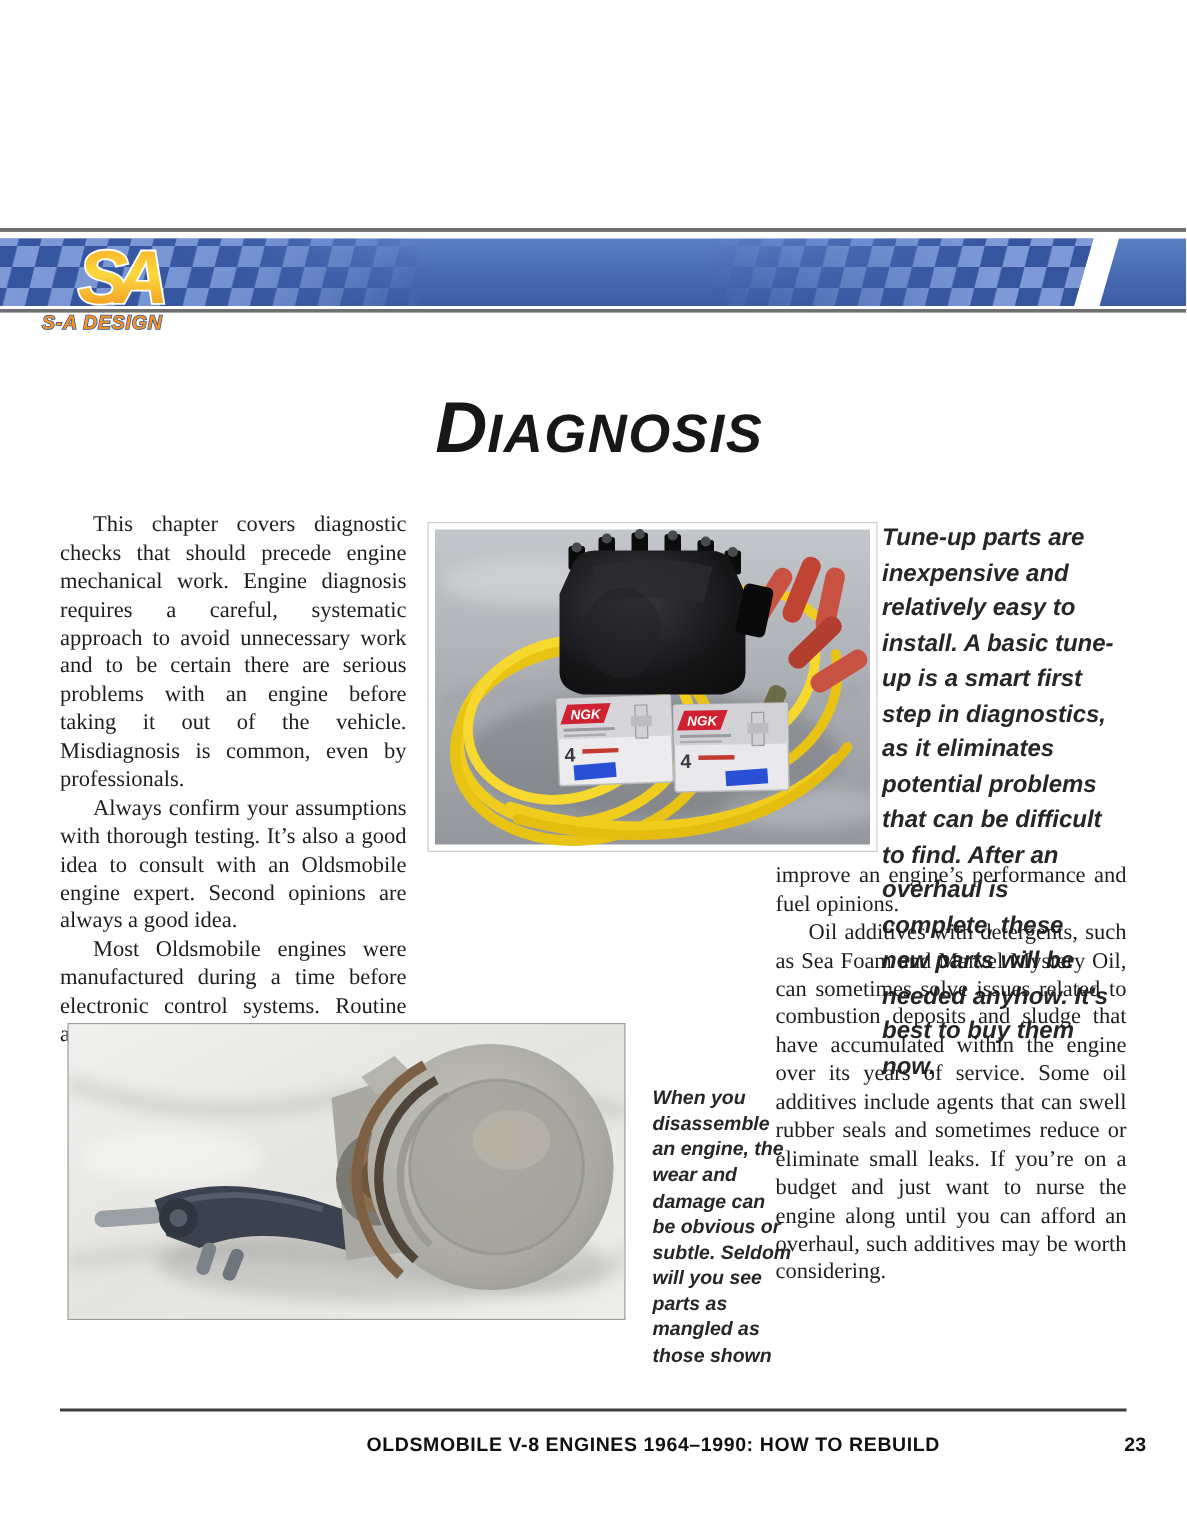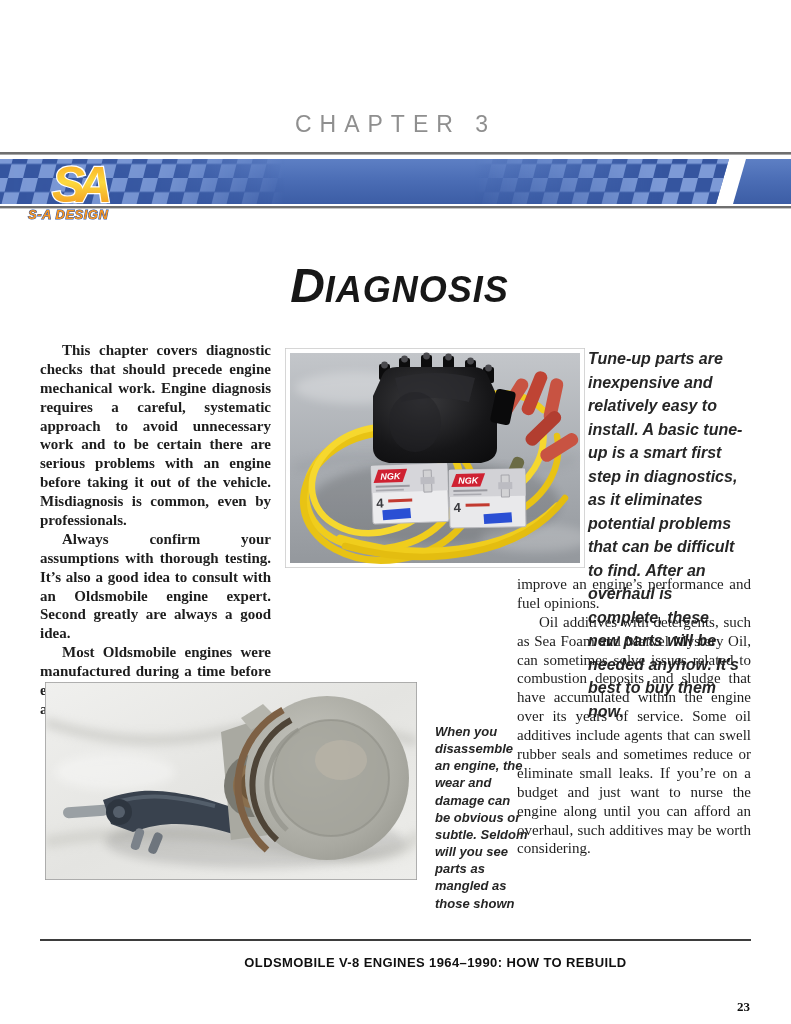--- a/index.html
+++ b/index.html
@@ -28,21 +28,21 @@
   .title .big { font-size:48px; }
   .title .small { font-size:36px; letter-spacing:1px; }
 
   
   .bodycol {
     position:absolute; font-size:15px; line-height:1.26; text-align:justify;
     color:#1d1d1d;
   }
   .bodycol p { margin:0; text-indent:22px; }
   .bodycol p.cont { text-indent:0; }
-  #col1 { left:40px;  top:341px; width:231px;font-weight:bold; }
+  #col1 { left:40px;  top:341px; width:231px; }
   #col2 { left:284px; top:575px; width:227px; }
   #col3 { left:517px; top:575px; width:234px; }
 
   
   .caption {
     position:absolute; font-family:"Liberation Sans", sans-serif;
     font-weight:bold; font-style:italic; color:#262626;
   }
   #cap-tuneup { left:588px; top:347px; width:155px; font-size:16px; line-height:1.47; }
   #cap-side   { left:435px; top:679px; width:93px;  font-size:13px; line-height:1.32;margin-top:44px; }
@@ -57,31 +57,30 @@
   .foot-rule {
     position:absolute; left:40px; top:939px; width:711px;
     border-top:2px solid #3d3d3d; height:0;
   }
   .foot-title {
     position:absolute; top:955px; left:0; width:100%; text-align:center;
     font-family:"Liberation Sans", sans-serif; font-weight:bold;
     font-size:13px; letter-spacing:0.4px; color:#101010;margin-left:40px;
   }
   .foot-page {
-    position:absolute; top:955px; right:41px;
-    font-family:Liberation Serif, serif; font-weight:bold;
-    font-size:13px; color:#101010;margin-top:44px;
+    position:absolute; top:955px; right:27px;
+    font-family:Liberation Sans, sans-serif; font-weight:bold;
+    font-size:13px; color:#101010;
   }
 </style>
 </head>
 <body>
 
 <div class="page">
 
-  <div class="chapter-label">CHAPTER 3</div>
 
   <svg class="banner" width="791" height="62" viewBox="0 0 791 62">
     <defs>
       <pattern id="chk" width="30" height="28" patternUnits="userSpaceOnUse" patternTransform="skewX(-14)">
         <rect x="0" y="0" width="15" height="14" fill="#7d9ad6"></rect>
         <rect x="15" y="14" width="15" height="14" fill="#7d9ad6"></rect>
         <rect x="15" y="0" width="15" height="14" fill="#35559f"></rect>
         <rect x="0" y="14" width="15" height="14" fill="#35559f"></rect>
       </pattern>
       <linearGradient id="chkmask" x1="0" y1="0" x2="1" y2="0">
@@ -121,21 +120,21 @@
     <text x="34" y="49" font-family="Liberation Sans, sans-serif" font-size="50" font-weight="bold" font-style="italic" letter-spacing="-9" fill="url(#gold)" stroke="#ffffff" stroke-width="2.4" paint-order="stroke">SA</text>
     <text x="10" y="66" font-family="Liberation Sans, sans-serif" font-size="13" font-weight="bold" font-style="italic" letter-spacing="0.5" fill="#f7941e" stroke="#2a52a8" stroke-width="1" paint-order="stroke">S-A DESIGN</text>
   </svg>
 
   <div class="title">
     <span class="big">D</span><span class="small">IAGNOSIS</span>
   </div>
 
   <div class="bodycol" id="col1">
     <p>This chapter covers diagnostic checks that should precede engine mechanical work. Engine diagnosis requires a careful, systematic approach to avoid unnecessary work and to be certain there are serious problems with an engine before taking it out of the vehicle. Misdiagnosis is common, even by professionals.</p>
-    <p>Always confirm your assumptions with thorough testing. It’s also a good idea to consult with an Oldsmobile engine expert. Second greatly are always a good idea.</p>
+    <p>Always confirm your assumptions with thorough testing. It’s also a good idea to consult with an Oldsmobile engine expert. Second opinions are always a good idea.</p>
     <p>Most Oldsmobile engines were manufactured during a time before electronic control systems. Routine adjustments and other maintenance</p>
   </div>
 
   <div class="photo" id="photo1" role="img" aria-label="Black distributor cap with coiled yellow spark plug wires, red plug boots, and two NGK spark plug boxes on a gray cloth">
     <svg width="300" height="220" viewBox="0 0 300 220">
       <defs>
         <linearGradient id="cloth1" x1="0" y1="0" x2="0" y2="1">
           <stop offset="0" stop-color="#c3c6ca"></stop>
           <stop offset="0.55" stop-color="#a8acb1"></stop>
           <stop offset="1" stop-color="#94989d"></stop>

